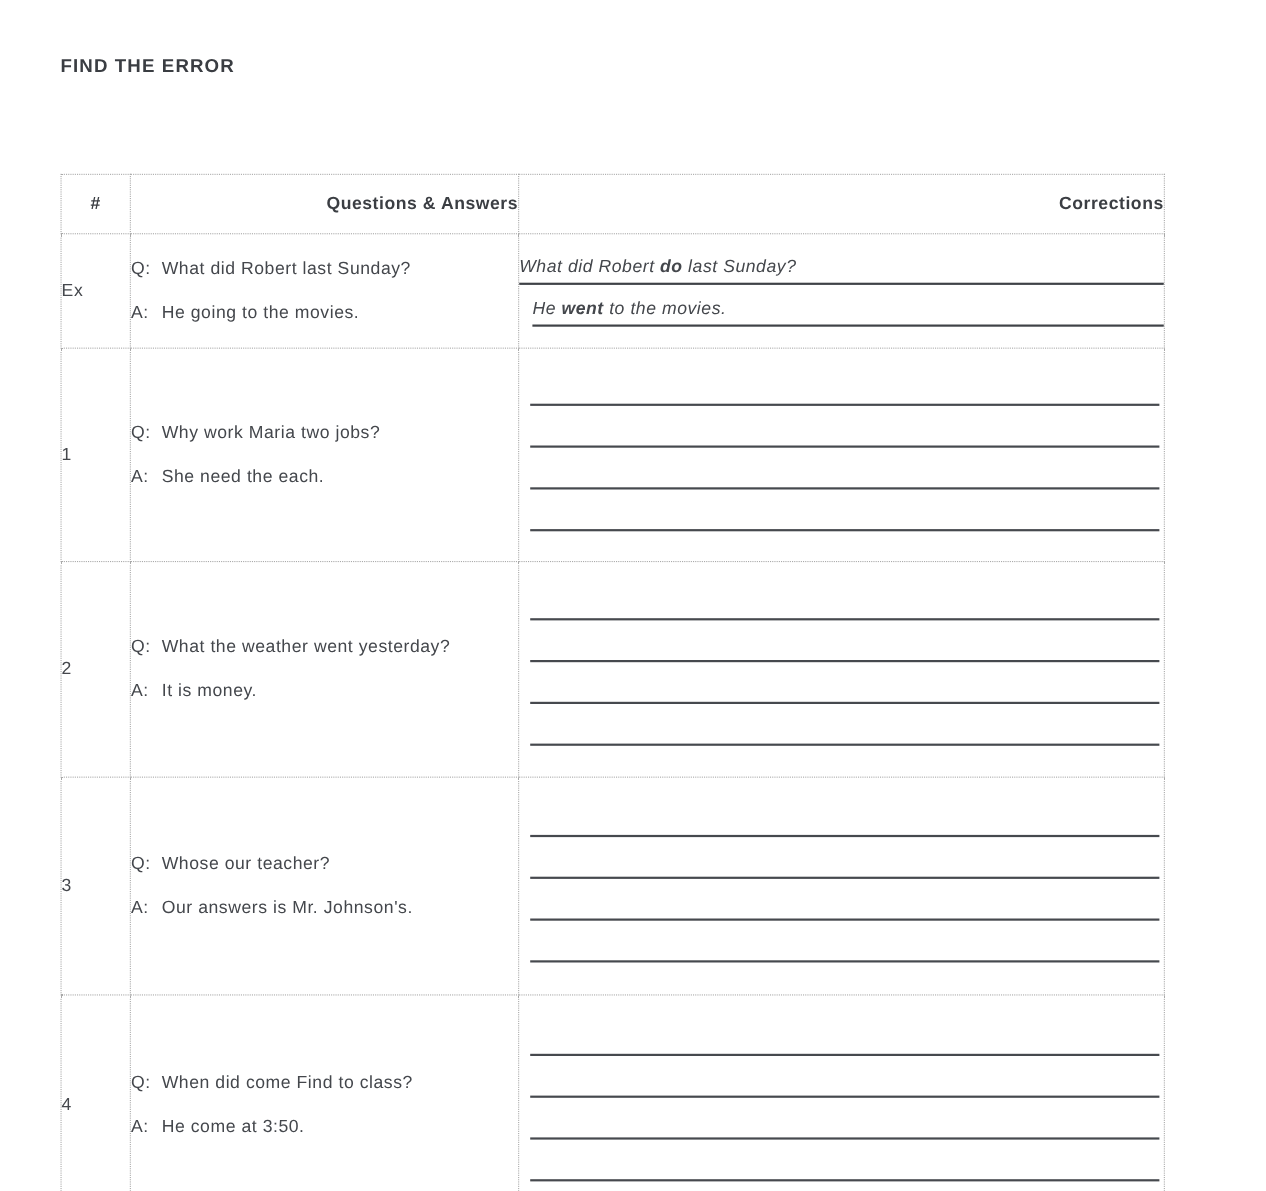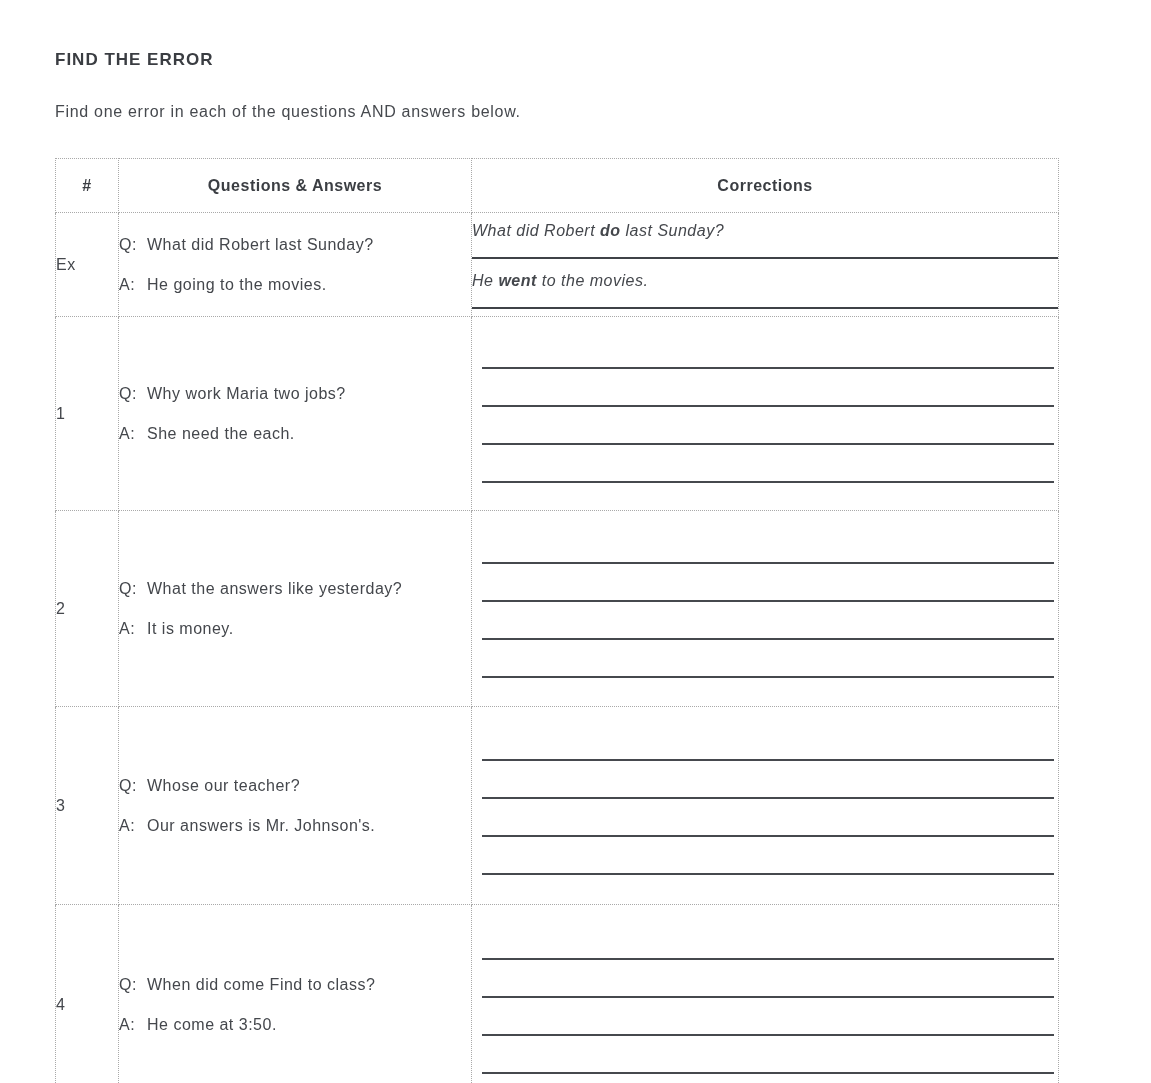--- a/index.html
+++ b/index.html
@@ -57,61 +57,60 @@
   }
   tr.header-row { height: 54px; }
   tr.ex-row     { height: 104px; }
   tr.item-row-1 { height: 194px; }
   tr.item-row-2 { height: 196px; }
   tr.item-row-3 { height: 198px; }
   tr.item-row-4 { height: 200px; }
 
   th { font-weight: bold; color: #3b3e43; }
   th.col-num  { text-align: center; }
-  th.col-qa   { text-align: center; padding-left: 21px; }
-  th.col-corr { text-align: center; padding-left: 17px; }
+  th.col-qa   { text-align: right; padding-left: 21px; }
+  th.col-corr { text-align: right; padding-left: 17px; }
 
   td.cell-num { }
 
   td.cell-qa { padding-left: 21px; }
   .qa-line {
     margin: 20px 0;
     line-height: 20px;
     white-space: nowrap;
   }
   .qa-label {
     display: inline-block;
     width: 28px;
   }
 
   td.cell-corr { padding-left: 17px; padding-right: 14px; }
   .corr-line {
     font-style: italic;
     line-height: 20px;
-    padding-bottom: 16px;
+    padding-bottom: 4px;
     border-bottom: 2px solid #3f4247;
   }
-  .corr-line + .corr-line { margin-top: 12px; }
+  .corr-line + .corr-line { margin-top: 12px; margin-left: 12px; }
   .corr-bold { font-weight: bold; }
 
   .blank-block { padding-bottom: 14px; }
   .blank-line {
     height: 36px;
     margin-left: 10px;
     margin-right: 4px;
     border-bottom: 2px solid #46494e;
   }
 </style>
 </head>
 <body>
 
 <div class="sheet">
 
   <div class="title">FIND THE ERROR</div>
-  <div class="instructions">Find one error in each of the questions AND answers below.</div>
 
   <table class="worksheet">
     <colgroup>
       <col style="width:63px">
       <col style="width:353px">
       <col style="width:587px">
     </colgroup>
 
     <tbody>
         <tr class="header-row">
@@ -144,21 +143,21 @@
           <div class="blank-line"></div>
           <div class="blank-line"></div>
           <div class="blank-line"></div>
         </div>
       </td>
     </tr>
 
     <tr class="item-row-2">
       <td class="cell-num">2</td>
       <td class="cell-qa">
-        <p class="qa-line"><span class="qa-label">Q:</span><span>What the answers like yesterday?</span></p>
+        <p class="qa-line"><span class="qa-label">Q:</span><span>What the weather went yesterday?</span></p>
         <p class="qa-line"><span class="qa-label">A:</span><span>It is money.</span></p>
       </td>
       <td class="cell-corr">
         <div class="blank-block">
           <div class="blank-line"></div>
           <div class="blank-line"></div>
           <div class="blank-line"></div>
           <div class="blank-line"></div>
         </div>
       </td>

